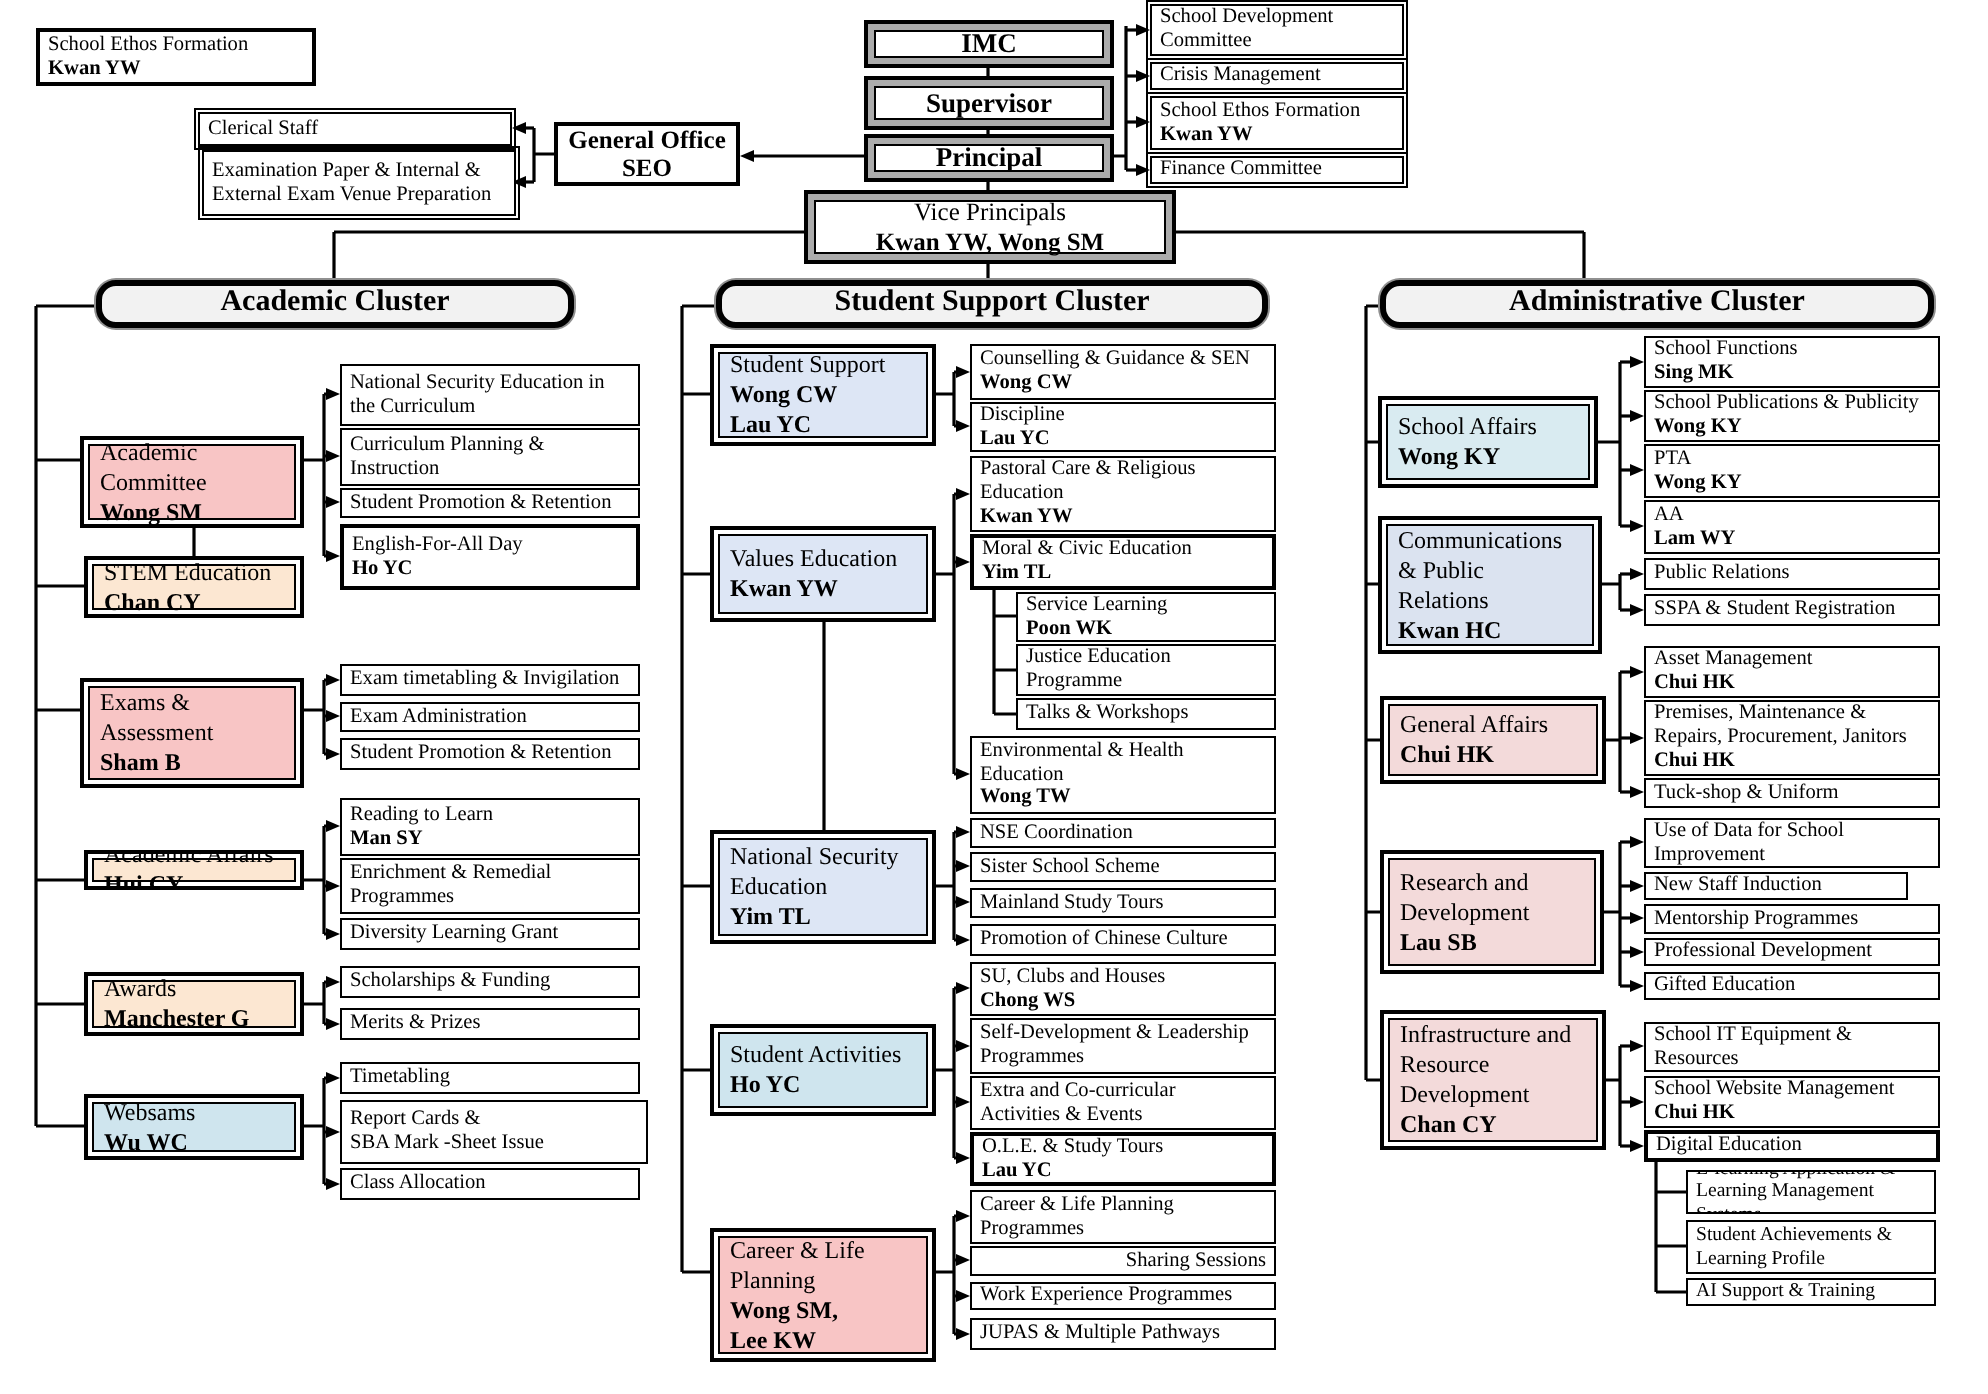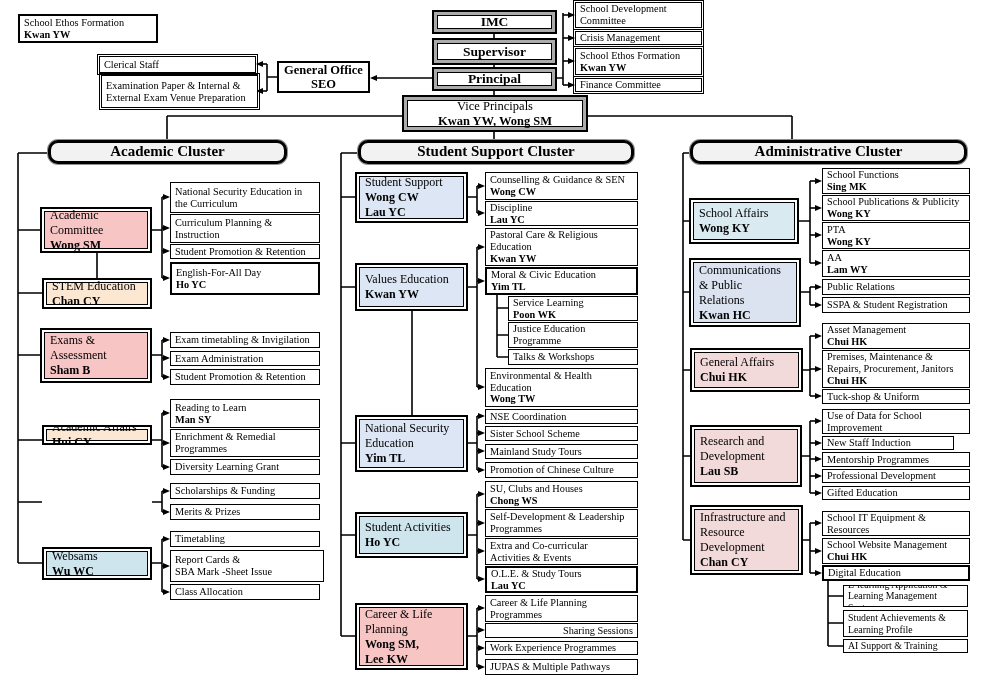--- a/index.html
+++ b/index.html
@@ -19,21 +19,21 @@
   .main{border:2px solid #000;box-shadow:inset 0 0 0 2px #fff,inset 0 0 0 3px #000;
         font-size:12px;line-height:1.25;padding:3px 8px;}
   .hdr{border:3px solid #000;border-radius:10px;background:#f2f2f2;font-weight:700;
        font-size:15px;justify-content:center;box-shadow:0 0 0 1px #909090;}
   .g3d{border:2px solid #000;box-shadow:inset 0 0 0 3px #ababab,inset 0 0 0 4px #000;
        font-weight:700;font-size:13.5px;line-height:1.15;justify-content:center;padding:2px;}
   .vice{font-size:12.5px;}
   .vice .t{font-weight:400;}
   .go{font-size:12.5px;}
   .go .t{font-weight:700;}
-  .pink{background:#f8c5c5;}
+  .pink{background:#f8c5c5;margin-top:11px;}
   .peach{background:#fce7d2;}
   .blue{background:#cfe5ee;}
   .lav{background:#dde6f5;}
   .ablue{background:#d9ebf1;}
   .asteel{background:#dbe3f0;}
   .apink{background:#f3dada;}
 </style>
 </head>
 <body>
 
@@ -192,20 +192,24 @@
     </div>
     <div class="bx main pink" style="left: 40px; top: 328px; width: 112px; height: 55px;">
       <span class="t">Exams &amp;
 Assessment</span>
       <b class="l">Sham B</b>
     </div>
     <div class="bx main peach" style="left: 42px; top: 425px; width: 110px; height: 20px;">
       <span class="t">Academic Affairs</span>
       <b class="l">Hui CY</b>
     </div>
+    <div class="bx main peach" style="left: 42px; top: 486px; width: 110px; height: 32px;">
+      <span class="t">Awards</span>
+      <b class="l">Manchester G</b>
+    </div>
     <div class="bx main blue" style="left: 42px; top: 547px; width: 110px; height: 33px;">
       <span class="t">Websams</span>
       <b class="l">Wu WC</b>
     </div>
     <div class="bx" style="left: 170px; top: 182px; width: 150px; height: 31px;">
       <span class="t">National Security Education in
 the Curriculum</span>
     </div>
     <div class="bx" style="left: 170px; top: 214px; width: 150px; height: 29px;">
       <span class="t">Curriculum Planning &amp;

